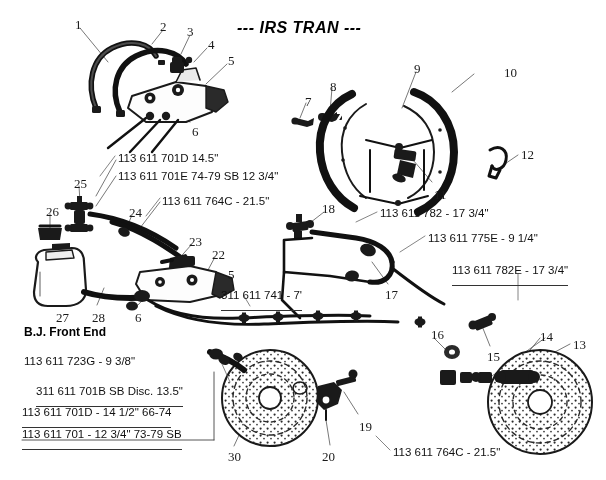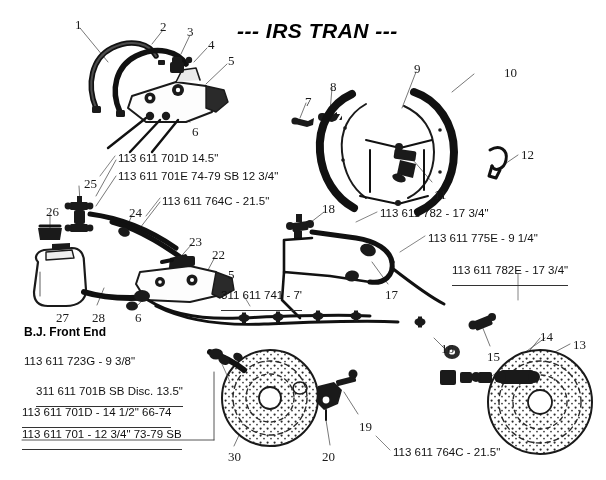--- a/index.html
+++ b/index.html
@@ -19,21 +19,21 @@
   #artwork {
     position: absolute;
     left: 0; top: 0;
     width: 606px; height: 480px;
   }
   .title {
     position: absolute;
     font-family: "Liberation Sans", sans-serif;
     font-weight: bold;
     font-style: italic;
-    font-size: 21px;
+    font-size: 16px;
     letter-spacing: 0.5px;
     color: #000;
     white-space: nowrap;
   }
   .callout {
     position: absolute;
     font-family: "Liberation Serif", serif;
     font-size: 13px;
     color: #1a1a1a;
     white-space: nowrap;
@@ -374,30 +374,30 @@
       <div class="callout" style="left: 192px; top: 125px;">6</div>
       <div class="callout" style="left: 305px; top: 95px;">7</div>
       <div class="callout" style="left: 330px; top: 80px;">8</div>
       <div class="callout" style="left: 414px; top: 62px;">9</div>
       <div class="callout" style="left: 504px; top: 66px;">10</div>
       <div class="callout" style="left: 434px; top: 188px;">11</div>
       <div class="callout" style="left: 521px; top: 148px; text-align: center;">12</div>
       <div class="callout" style="left: 573px; top: 338px;">13</div>
       <div class="callout" style="left: 540px; top: 330px;">14</div>
       <div class="callout" style="left: 487px; top: 350px;">15</div>
-      <div class="callout" style="left: 431px; top: 342px; margin-left: 10px;">16</div>
+      <div class="callout" style="left: 431px; top: 328px;">16</div>
       <div class="callout" style="left: 385px; top: 288px;">17</div>
       <div class="callout" style="left: 322px; top: 202px;">18</div>
       <div class="callout" style="left: 359px; top: 420px;">19</div>
       <div class="callout" style="left: 322px; top: 450px;">20</div>
       <div class="callout" style="left: 228px; top: 450px;">30</div>
       <div class="callout" style="left: 212px; top: 248px;">22</div>
       <div class="callout" style="left: 189px; top: 235px;">23</div>
       <div class="callout" style="left: 129px; top: 206px;">24</div>
-      <div class="callout" style="left: 74px; top: 177px; margin-left: 10px;">25</div>
+      <div class="callout" style="left: 74px; top: 177px;">25</div>
       <div class="callout" style="left: 46px; top: 205px;">26</div>
       <div class="callout" style="left: 56px; top: 311px;">27</div>
       <div class="callout" style="left: 92px; top: 311px;">28</div>
       <div class="callout" style="left: 228px; top: 268px;">5</div>
       <div class="callout" style="left: 135px; top: 311px;">6</div>
     </div>
 
   <div id="label-layer">
       <div class="partlabel" style="left: 118px; top: 152px;">113 611 701D 14.5"</div>
       <div class="partlabel" style="left: 118px; top: 170px;">113 611 701E 74-79 SB 12 3/4"</div>

